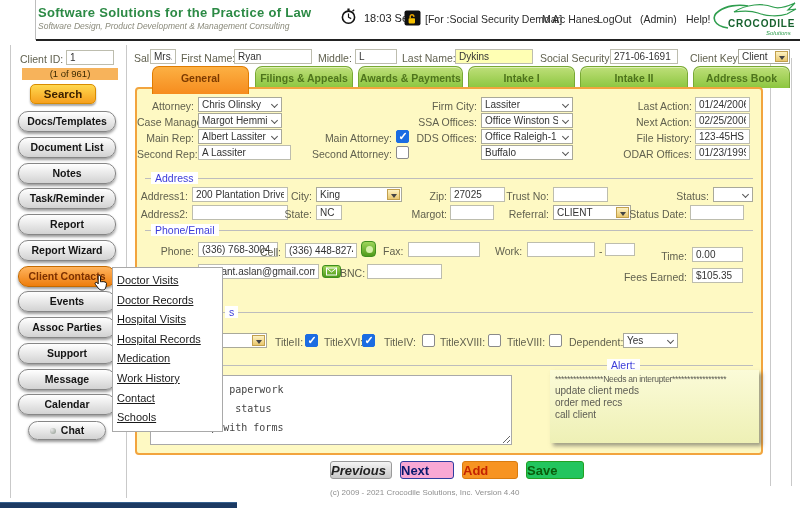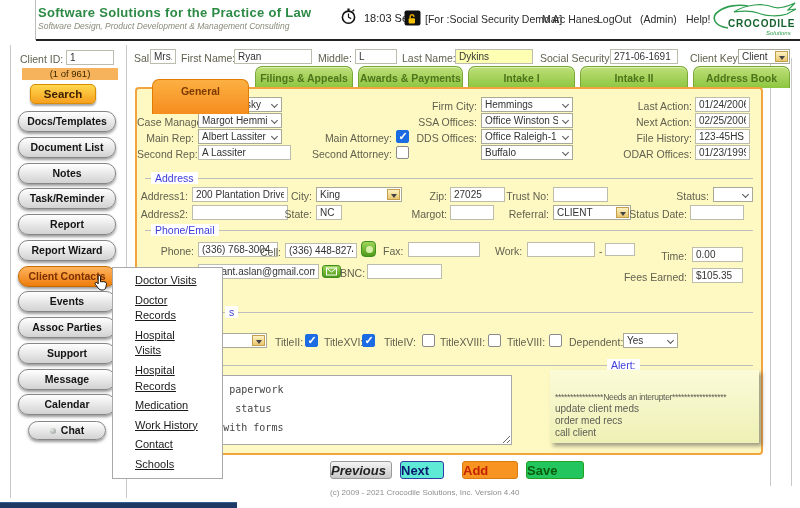--- a/index.html
+++ b/index.html
@@ -53,50 +53,50 @@
   .sbtn.chat { left:28px; width:78px; height:19px; line-height:17px; }
   .chat-dot { display:inline-block; width:6px; height:6px; border-radius:50%;
     background:radial-gradient(circle at 30% 30%, #e8e8e8, #8f9a8f); margin-right:5px; vertical-align:middle; }
 
   
   .tab { position:absolute; top:66px; height:22px; border-radius:7px 7px 0 0; text-align:center;
          line-height:22px; font-size:10.5px; font-weight:bold; }
   .tab.green { background:linear-gradient(#bedf79,#8cc63f); border:1px solid #79a934; border-bottom:none;
                color:#4e741c; box-shadow:inset 0 1px 0 #dcefb2; }
   .tab.active { background:linear-gradient(#fcb043,#f68c1e); border:1px solid #e07c00; border-bottom:none;
-                color:#7c3a00; z-index:6; height:35px;margin-top:13px; }
+                color:#7c3a00; z-index:6; height:28px; }
   .panel { left:135px; top:87px; width:628px; height:368px; border:2px solid #f2a43e; border-radius:4px;
            background:#fef9c3; z-index:2; }
 
   .sect { position:absolute; left:8px; right:8px; border-top:1px solid #bdbdbd; }
   .sect > span { position:absolute; top:-7px; background:#fff; padding:0 4px; font-size:10.5px; color:#3c3cd9; }
 
   .gbtn { position:absolute; border:1px solid #3f8f1f; background:linear-gradient(#9fd65a,#4f9a1a); }
 
   
   .menu { left:112px; top:267px; width:111px; background:#fff; border:1px solid #a9a9a9;
           z-index:50; padding:3px 0; }
-  .menu a { display:block; padding:2px 22px; font-size:11px; color:#1a1a1a;
+  .menu a { display:block; padding:2px 4px; font-size:11px; color:#1a1a1a;
             text-decoration:underline; line-height:15.6px; }
 
   
   .notes { left:13px; top:286px; width:362px; height:70px; border:1px solid #a9a9a9;
     font-family:"DejaVu Sans Mono", monospace; font-size:10px; line-height:19px; color:#444;
     padding:4px 6px; resize:both; }
   .note { left:413px; top:281px; width:209px; height:73px;
     background:linear-gradient(#fbfbd8,#eef0b5); box-shadow:3px 3px 4px rgba(80,80,80,.55);
-    padding:21px 5px; font-size:10px; line-height:12px; color:#5c5c54; }
+    padding:3px 5px; font-size:10px; line-height:12px; color:#5c5c54; }
   .note .stars { font-size:8.5px; letter-spacing:-.3px; }
 
   
   .bbtn { position:absolute; top:461px; height:18px; border-radius:3px; font-size:13px; font-weight:bold;
           text-align:left; line-height:17px; }
   .b-prev { left:330px; width:62px; background:linear-gradient(#f4f4f4,#c9c9c9); border:1px solid #9a9a9a;
             font-style:italic; color:#222; }
-  .b-next { left:400px; width:44px; background:#5eead4; border:1px solid #2f3da0; color:#0a1a6e; }
+  .b-next { left:400px; width:54px; background:#f9a8d4; border:1px solid #2f3da0; color:#0a1a6e; }
   .b-add  { left:462px; width:56px; background:#f79422; border:1px solid #d97c10; color:#c42300; }
   .b-save { left:526px; width:58px; background:#22c55e; border:1px solid #22a122; color:#0b5c0b; }
   .footer { left:330px; top:488px; font-size:8px; color:#8f8f8f; }
 
   .vline { position:absolute; width:1px; background:#c9c9c9; }
   .navy-bar { left:0; top:502px; width:237px; height:6px; background:#1c3a63; border-top:1px solid #35608f; }
 </style>
 </head>
 <body>
 
@@ -186,21 +186,21 @@
 
   <div class="abs panel">
 
     <div class="lbl r" style="left:0;top:11px;width:57px">Attorney:</div>
     <div class="sel" style="left:61px;top:8px;width:84px">
         <span class="v">Chris Olinsky</span>
         <span class="chev"></span>
       </div>
     <div class="lbl r" style="left:235px;top:11px;width:105px">Firm City:</div>
     <div class="sel" style="left:344px;top:8px;width:92px">
-        <span class="v">Hemmings</span>
+        <span class="v">Lassiter</span>
         <span class="chev"></span>
       </div>
     <div class="lbl r" style="left:450px;top:11px;width:105px">Last Action:</div>
     <input class="inp" style="left: 558px; top: 8px; width: 55px;" value="01/24/2006">
 
     <div class="lbl r" style="left:0;top:27px;width:57px">Case Manager:</div>
     <div class="sel" style="left:61px;top:24px;width:84px">
         <span class="v">Margot Hemmings</span>
         <span class="chev"></span>
       </div>

